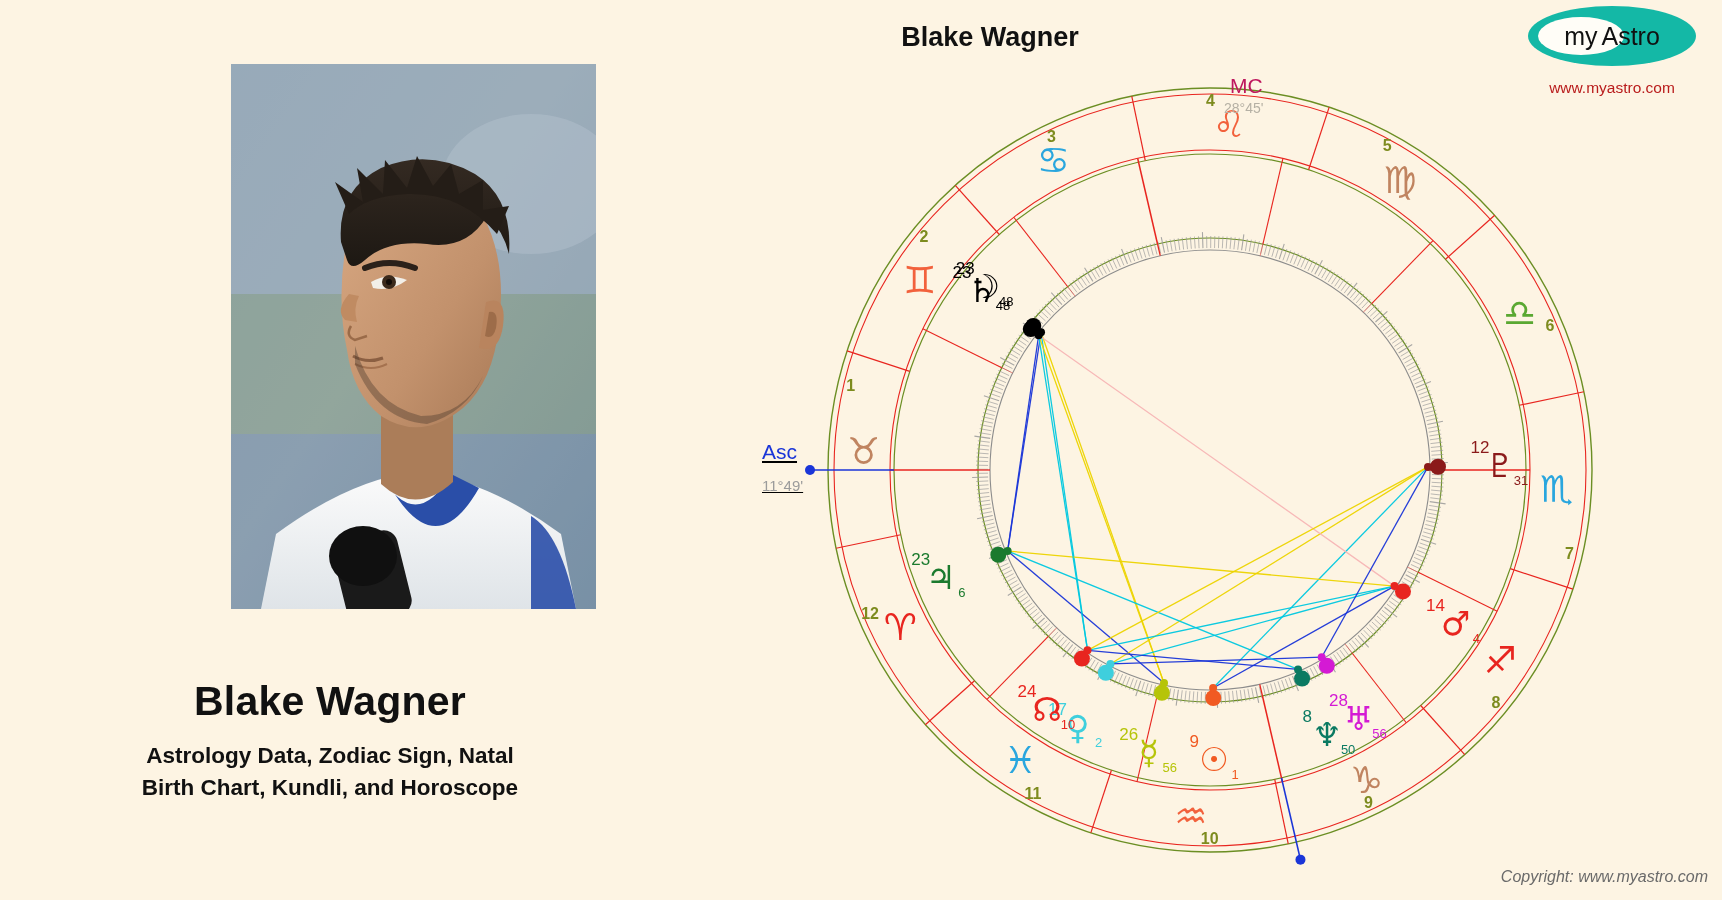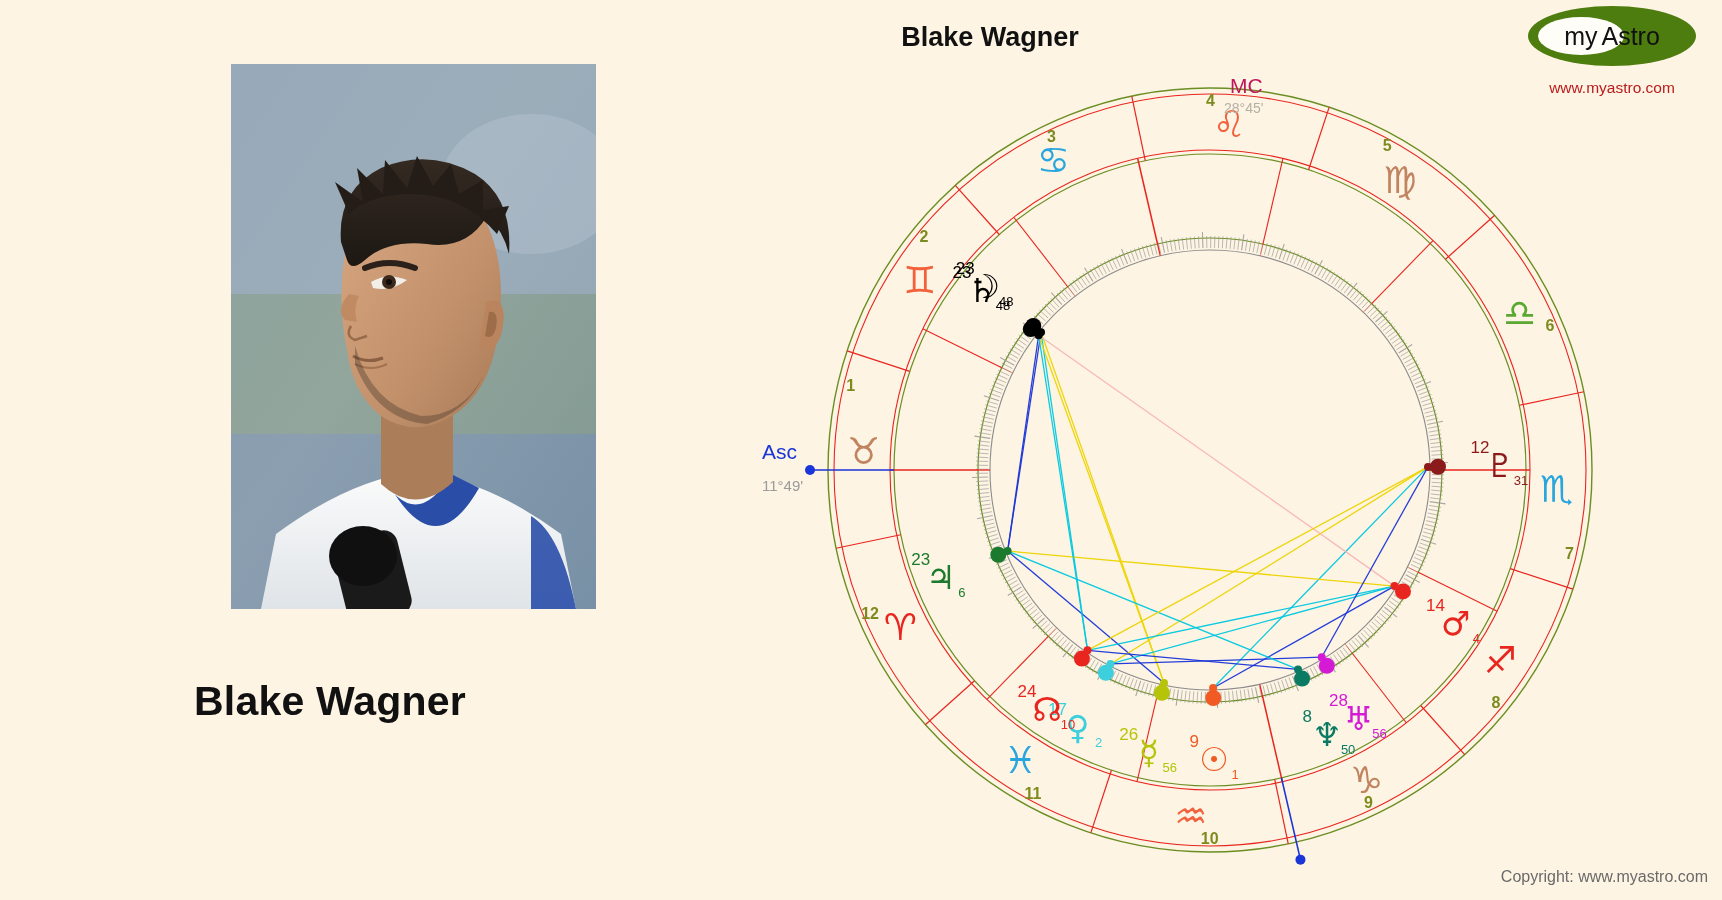--- a/index.html
+++ b/index.html
@@ -33,40 +33,40 @@
   #chart-title{
     position:absolute;left:750px;top:22px;width:480px;
     text-align:center;font-size:27px;font-weight:bold;color:#111;
   }
   
   #logo-block{
     position:absolute;right:12px;top:6px;width:196px;text-align:center;
   }
   #logo-ellipse{
     position:relative;width:168px;height:60px;margin:0 auto;
-    background:#4d7c0f;border-radius:50%/50%;
+    background:#14b8a6;border-radius:50%/50%;
   }
   #logo-inner{
     position:absolute;left:10px;top:11px;width:86px;height:38px;
     background:#fffdf7;border-radius:50%/50%;
   }
   #logo-text{
     position:absolute;left:0;top:0;width:168px;height:60px;
     display:flex;align-items:center;justify-content:center;
     font-size:25px;color:#111;z-index:2;
   }
   #logo-text .lg-my{font-weight:400;}
   #logo-text .lg-astro{font-weight:400;margin-left:4px;}
   #logo-url{
     margin-top:13px;font-size:15.5px;color:#b91c1c;
   }
   
   #copyright{
     position:absolute;right:14px;bottom:14px;
-    font-size:16px;color:#6a6a6a;
+    font-size:16px;color:#6a6a6a;font-style:italic;
   }
   
   #wheel-wrap{position:absolute;left:800px;top:60px;width:820px;height:820px;}
   #wheel{display:block;}
   .glyph{font-family:"DejaVu Sans", sans-serif;}
   .deg-num{font-family:"Liberation Sans", sans-serif;}
   .axis-label{font-family:"Liberation Sans", sans-serif;fill:#1a35d8;}
   .axis-deg{font-family:"Liberation Sans", sans-serif;fill:#9b9b9b;}
 </style>
 </head>
@@ -127,20 +127,24 @@
 
       <path d="M110 178 Q106 126 150 104 Q198 84 244 110 Q282 134 278 190 Q272 166 256 152 Q236 186 196 180 Q156 176 134 196 Q120 208 116 196 Z" fill="url(#hairGrad)"></path>
       <path d="M118 150 L104 118 L132 138 L126 104 L152 130 L154 96 L176 124 L186 92 L202 122 L220 100 L228 130 L252 116 L252 146 L278 142 L266 170 Q230 128 176 130 Q136 132 118 150 Z" fill="#241d17"></path>
 
       <rect x="108" y="470" width="66" height="86" rx="14" fill="#1a1a1a" transform="rotate(-14 141 512)"></rect>
       <ellipse cx="132" cy="492" rx="34" ry="30" fill="#101010"></ellipse>
     </svg>
   </div>
 
   <div id="person-name">Blake Wagner</div>
+  <div id="person-subtitle">
+    <div>Astrology Data, Zodiac Sign, Natal</div>
+    <div>Birth Chart, Kundli, and Horoscope</div>
+  </div>
 </div>
 
 <div id="chart-title">Blake Wagner</div>
 
 <div id="logo-block">
   <div id="logo-ellipse">
     <div id="logo-inner"></div>
     <div id="logo-text">
       <span class="lg-my">my</span>
         <span class="lg-astro">Astro</span>
@@ -669,21 +673,21 @@
         <text x="227.07955497132644" y="636.9102511183274" fill="#e8251f" font-size="17" text-anchor="middle" class="deg-num">24</text>
         <text x="268.07955497132644" y="668.9102511183274" fill="#e8251f" font-size="13" text-anchor="middle" class="deg-num">10</text>
       </g>
     <g id="wheel-axes">
         <line x1="10" y1="409.99999999999994" x2="94" y2="409.99999999999994" stroke="#1a35d8" stroke-width="1.6"></line>
         <circle cx="10" cy="409.99999999999994" r="5" fill="#1a35d8"></circle>
         <line x1="500.4565215069427" y1="799.6378032440692" x2="481.46065199048473" y2="717.8138645628146" stroke="#1a35d8" stroke-width="1.6"></line>
         <circle cx="500.4565215069427" cy="799.6378032440692" r="5" fill="#1a35d8"></circle>
       </g>
   </svg>
-  <div style="position:absolute;left:-38px;top:380px;">
+  <div style="position:absolute;left:-38px;top:380px;text-decoration:underline;">
     <div class="axis-label" style="font-size:21px;color:#1a35d8;">Asc</div>
     <div class="axis-deg" style="font-size:15px;color:#9b9b9b;margin-top:13px;">11°49'</div>
   </div>
   <div style="position:absolute;left:430px;top:14px;">
     <div class="axis-label" style="font-size:21px;color:#be185d;">MC</div>
   </div>
   <div style="position:absolute;left:424px;top:40px;">
     <div class="axis-deg" style="font-size:14px;color:#b5b0a4;text-align:center;">28°45'</div>
   </div>
 </div>

